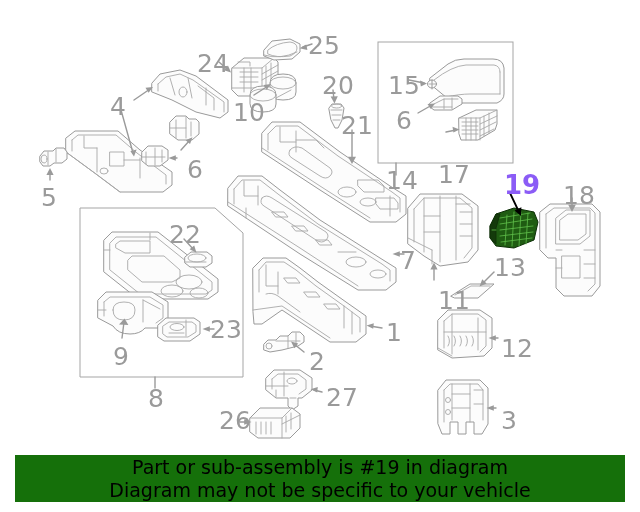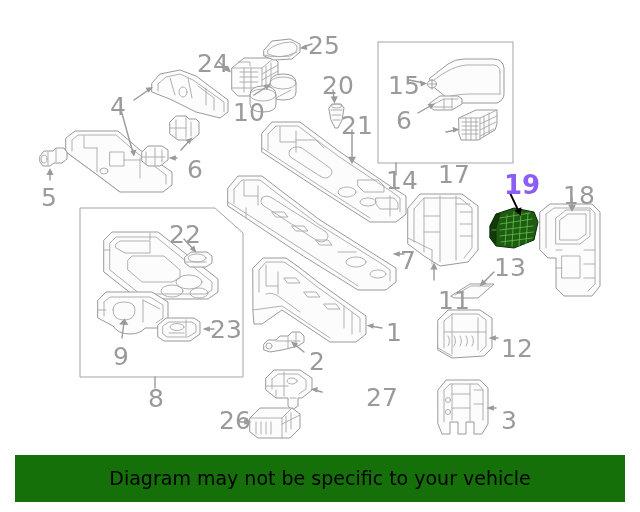--- a/index.html
+++ b/index.html
@@ -587,20 +587,21 @@
     <span class="callout" style="left:438px; top:131px;margin-top:31px;">17</span>
     <span class="callout" style="left:563px; top:183px;">18</span>
     <span class="callout hl" style="left:504px; top:172px;">19</span>
     <span class="callout" style="left:322px; top:73px;">20</span>
     <span class="callout" style="left:341px; top:113px;">21</span>
     <span class="callout" style="left:169px; top:222px;">22</span>
     <span class="callout" style="left:210px; top:317px;">23</span>
     <span class="callout" style="left:197px; top:51px;">24</span>
     <span class="callout" style="left:308px; top:33px;">25</span>
     <span class="callout" style="left:219px; top:408px;">26</span>
-    <span class="callout" style="left:326px; top:385px;margin-left:40px;">27</span>
+    <span class="callout" style="left:326px; top:385px;">27</span>
   </div>
 
   <div id="notice-banner">
+    <div class="banner-line">Part or sub-assembly is #19 in diagram</div>
     <div class="banner-line">Diagram may not be specific to your vehicle</div>
   </div>
 
 </div>
 
 </body></html>

